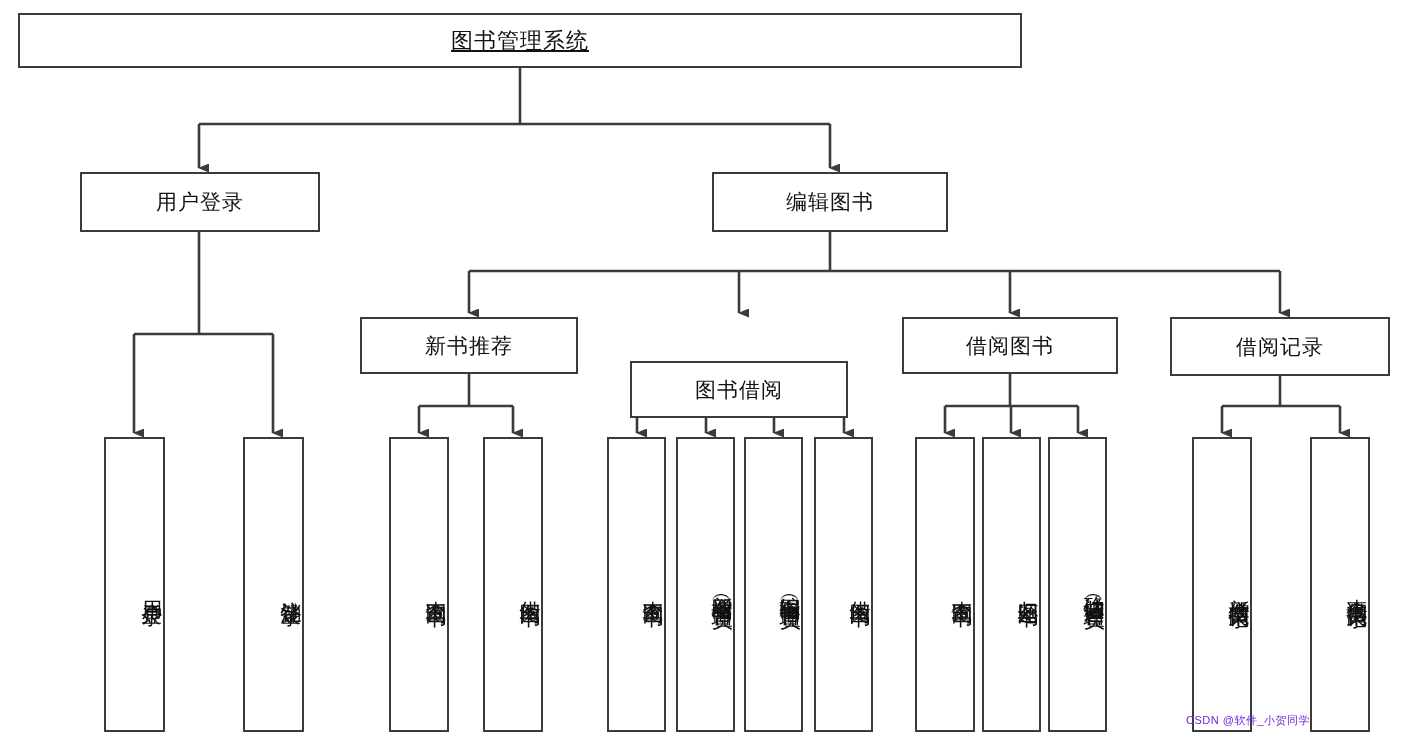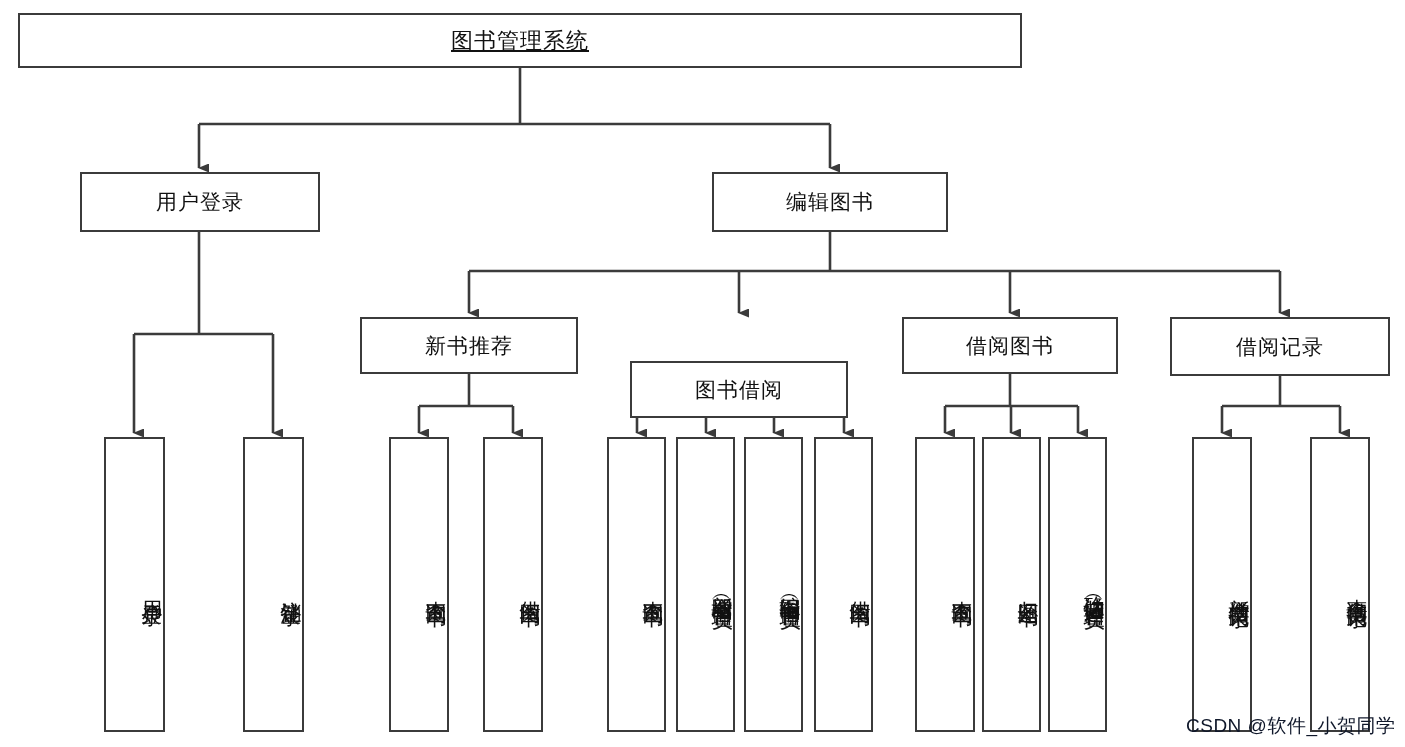--- a/index.html
+++ b/index.html
@@ -26,22 +26,22 @@
     line-height:1.08;
     letter-spacing:2px;
     padding-top:6px;
     align-items:flex-start;
     justify-content:center;
   }
   .node.vert span{display:block;}
   .wm{
     position:absolute;
     left:1186px;top:713px;
-    font-size:19px;
-    color:#0f172a;
+    font-size:11px;
+    color:#6d28d9;
     letter-spacing:.5px;
     white-space:nowrap;
     pointer-events:none;
   }
 </style>
 </head>
 <body>
 
 <div id="stage">
 

